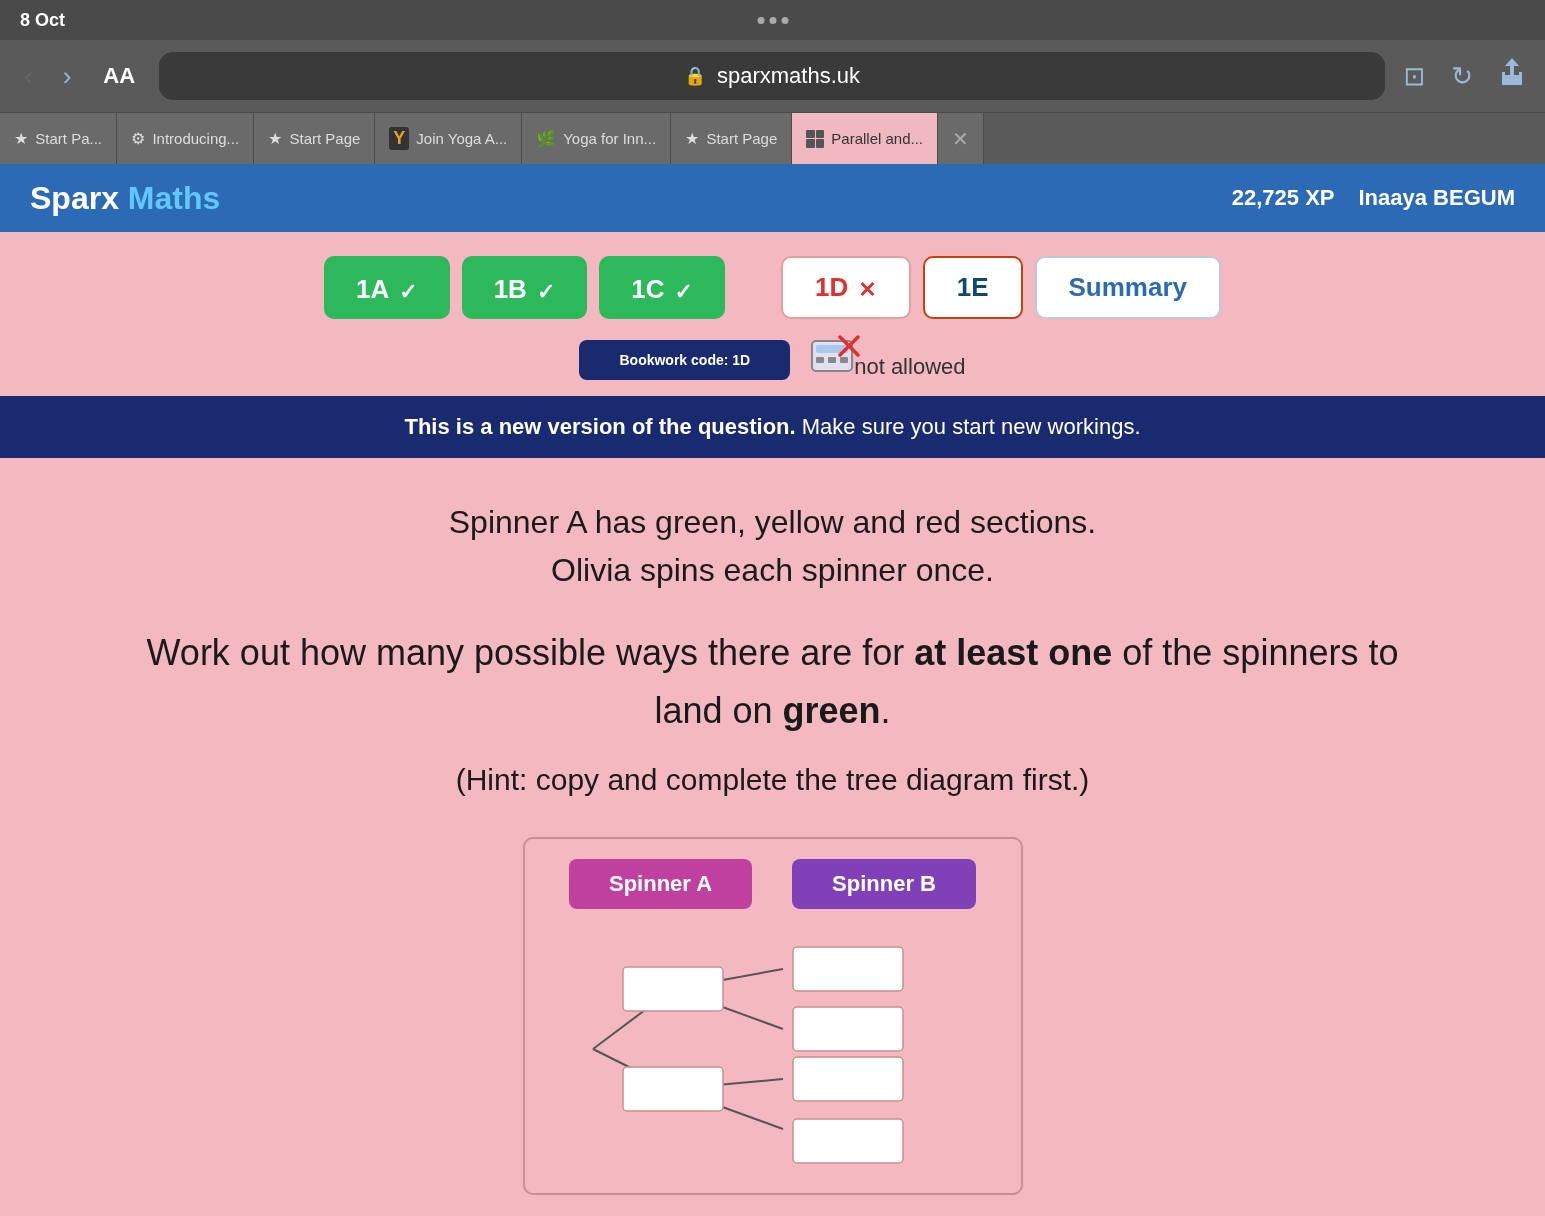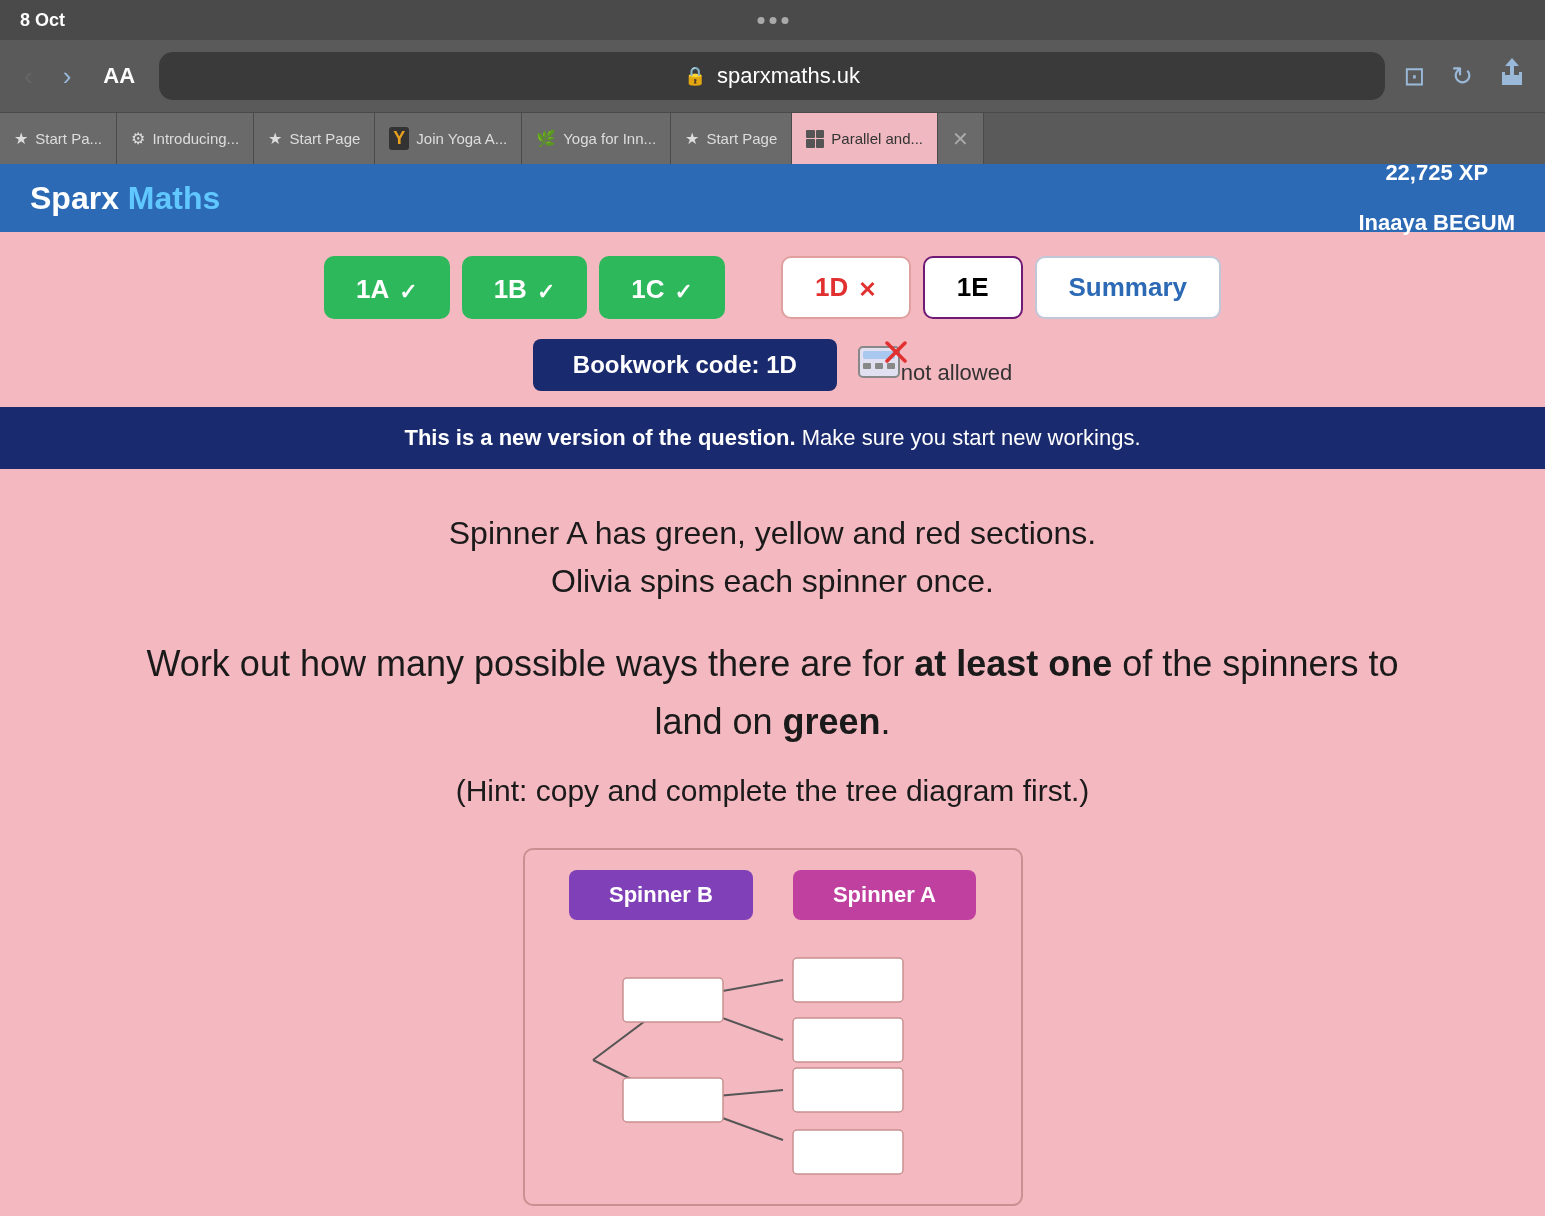--- a/index.html
+++ b/index.html
@@ -153,21 +153,20 @@
       font-size: 32px;
       font-weight: 700;
     }
     .sparx-logo span { color: #60c8ff; }
     .sparx-user-info {
       color: white;
       font-size: 22px;
       display: flex;
       align-items: center;
       gap: 24px;
-      flex-direction: column;
     }
     .xp-badge {
       font-weight: 600;
     }
     .user-name {
       font-weight: 600;
     }
 
     
     .main-content {
@@ -199,43 +198,43 @@
       color: white;
     }
     .task-tab.failed {
       background: white;
       color: #e03030;
       border: 2px solid #e0a0a0;
       margin-left: 44px;
     }
     .task-tab.incomplete {
       background: white;
-      color: #000000;
-      border: 2px solid #701a75;
+      color: #0c4a6e;
+      border: 2px solid #c2410c;
     }
     .task-tab.summary {
       background: #ffffff;
       color: #2c6ab5;
       border: 2px solid #c0c8d8;
     }
     .check-mark { color: white; font-size: 22px; }
     .x-mark { color: #e03030; font-size: 22px; }
 
     
     .bookwork-row {
       display: flex;
       justify-content: center;
       align-items: center;
       gap: 20px;
       padding-bottom: 16px;
     }
     .bookwork-code {
       background: #1a2a6e;
       color: white;
-      font-size: 24px;
+      font-size: 14px;
       font-weight: 600;
       padding: 12px 40px;
       border-radius: 8px;
     }
     .calculator-status {
       display: flex;
       align-items: flex-end;
       font-size: 22px;
       color: #333;
     }
@@ -450,22 +449,22 @@
         <span>land on </span><strong>green</strong><span>.</span>
       </div>
     </div>
 
     <div class="question-hint">(Hint: copy and complete the tree diagram first.)</div>
 
     <div class="tree-diagram-container">
       <div class="tree-diagram">
         
         <div class="spinner-labels">
+          <div class="spinner-label spinner-a">Spinner A</div>
           <div class="spinner-label spinner-b">Spinner B</div>
-          <div class="spinner-label spinner-a">Spinner A</div>
         </div>
 
         
         <svg width="440" height="240" viewBox="0 0 440 240">
 
           <line x1="120" y1="60" x2="230" y2="40" stroke="#555" stroke-width="2"></line>
 
           <line x1="120" y1="60" x2="230" y2="100" stroke="#555" stroke-width="2"></line>
 
           <line x1="40" y1="120" x2="120" y2="60" stroke="#555" stroke-width="2"></line>

